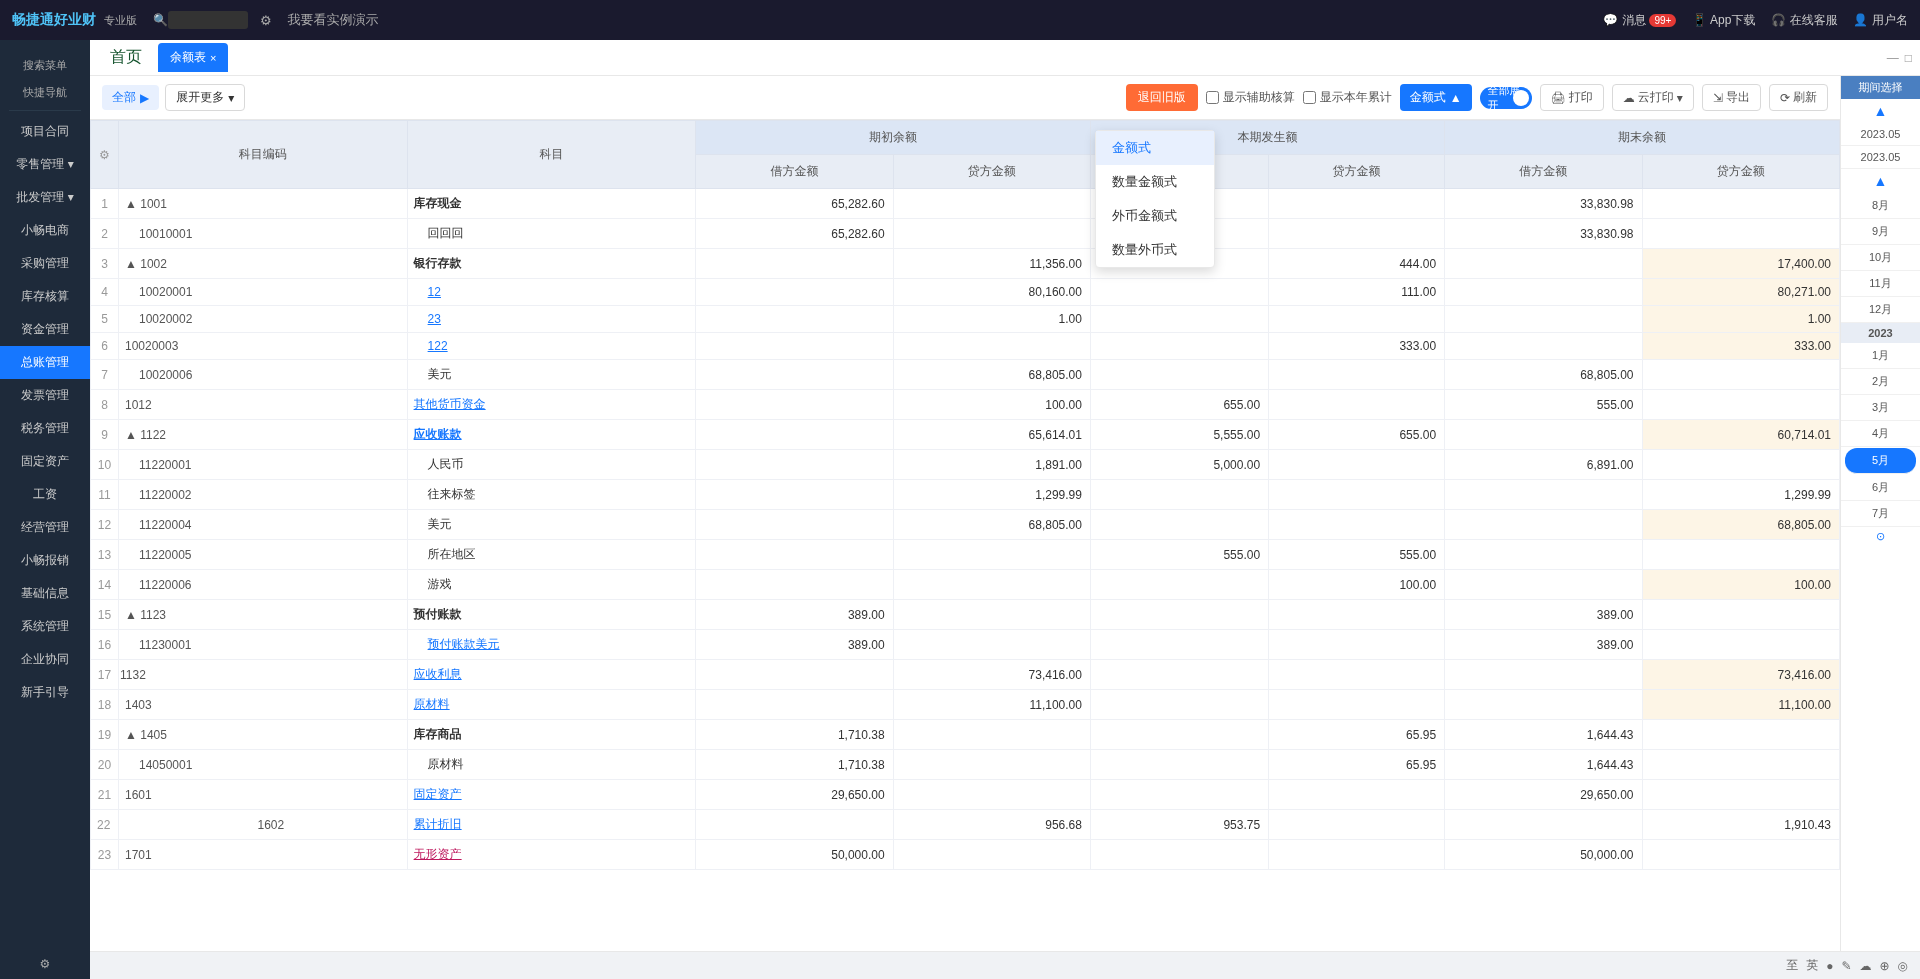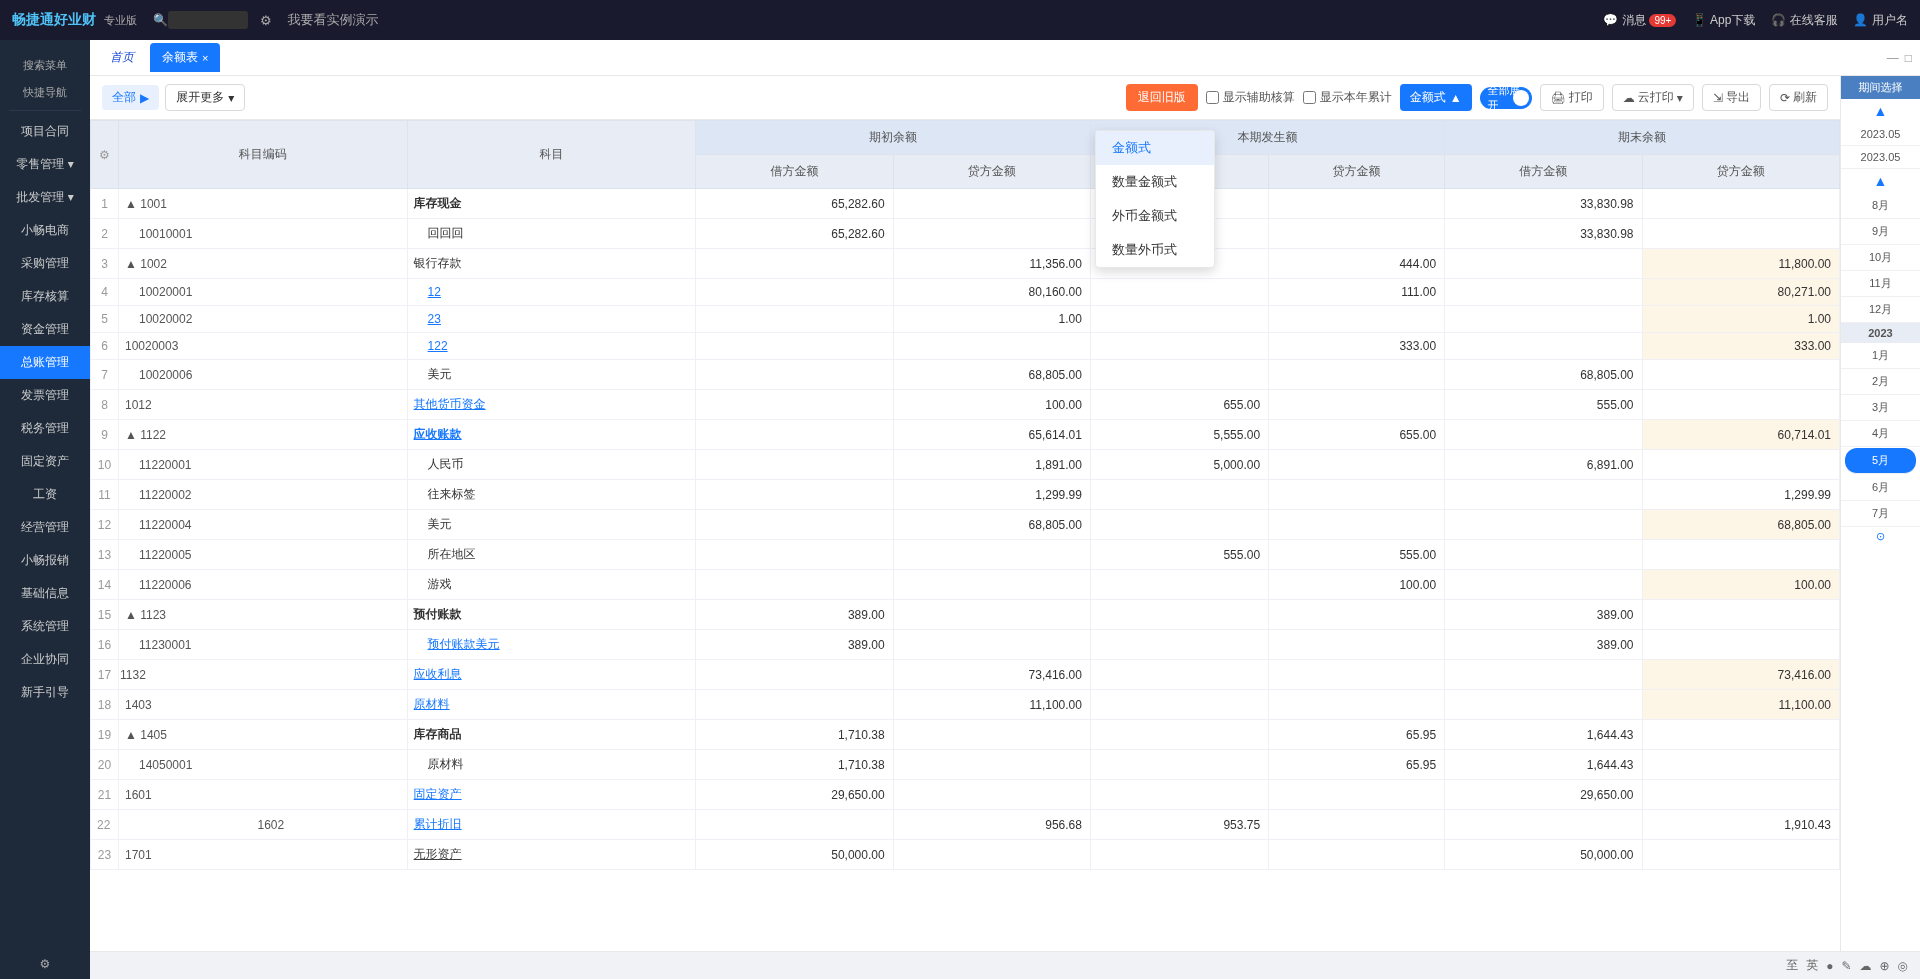--- a/index.html
+++ b/index.html
@@ -24,21 +24,21 @@
     .sidebar-item.active { background: #1677ff; color: #fff; }
     .sidebar-item-with-arrow { display: flex; align-items: center; justify-content: center; gap: 2px; }
     .sidebar-divider { height: 1px; background: #2a3a4a; width: 80%; margin: 4px auto; }
     .sidebar-gear { margin-top: auto; padding: 8px; color: #aaa; cursor: pointer; }
 
     
     .main { flex: 1; display: flex; flex-direction: column; overflow: hidden; }
 
     
     .tabs-bar { height: 36px; background: #fff; display: flex; align-items: center; padding: 0 8px; border-bottom: 1px solid #e8e8e8; gap: 4px; }
-    .tab-home { padding: 6px 12px; cursor: pointer; color: #1d4ed8; font-size: 12px; font-style: italic; }
+    .tab-home { padding: 6px 12px; cursor: pointer; color: #14532d; font-size: 16px; }
     .tab-active { background: #1677ff; color: #fff; padding: 6px 12px; border-radius: 4px 4px 0 0; font-size: 12px; display: flex; align-items: center; gap: 4px; }
     .tab-close { cursor: pointer; font-size: 11px; }
     .tabs-right { margin-left: auto; display: flex; gap: 6px; }
     .tabs-right span { cursor: pointer; color: #999; }
 
     
     .content { flex: 1; display: flex; overflow: hidden; }
 
     
     .main-panel { flex: 1; display: flex; flex-direction: column; overflow: hidden; background: #f5f6fa; }
@@ -249,27 +249,27 @@
                   <td style="text-align: right; padding-right: 8px;">65,282.60</td>
                   <td style="text-align: right; padding-right: 8px;"></td>
                   <td style="text-align: right; padding-right: 8px;"></td>
                   <td style="text-align: right; padding-right: 8px;"></td>
                   <td style="text-align: right; padding-right: 8px;">33,830.98</td>
                   <td style="text-align: right; padding-right: 8px;"></td>
                 </tr>
                 <tr>
                   <td style="color: rgb(153, 153, 153); width: 28px; text-align: center;">3</td>
                   <td style="color: rgb(85, 85, 85); padding-left: 6px; text-align: left;">▲ 1002</td>
-                  <td style="text-align: left; font-weight: normal;"><span>银行存款</span></td>
+                  <td style="text-align: left; font-weight: bold;"><span>银行存款</span></td>
                   <td style="text-align: right; padding-right: 8px;"></td>
                   <td style="text-align: right; padding-right: 8px;">11,356.00</td>
                   <td style="text-align: right; padding-right: 8px;"></td>
                   <td style="text-align: right; padding-right: 8px;">444.00</td>
                   <td style="text-align: right; padding-right: 8px;"></td>
-                  <td style="text-align: right; padding-right: 8px; background: rgb(253, 245, 230);">11,800.00</td>
+                  <td style="text-align: right; padding-right: 8px; background: rgb(253, 245, 230);">17,400.00</td>
                 </tr>
                 <tr>
                   <td style="color: rgb(153, 153, 153); width: 28px; text-align: center;">4</td>
                   <td style="color: rgb(85, 85, 85); padding-left: 20px; text-align: left;">10020001</td>
                   <td style="text-align: left; padding-left: 20px;"><span style="text-decoration: underline; color: rgb(22, 119, 255); cursor: pointer;">12</span></td>
                   <td style="text-align: right; padding-right: 8px;"></td>
                   <td style="text-align: right; padding-right: 8px;">80,160.00</td>
                   <td style="text-align: right; padding-right: 8px;"></td>
                   <td style="text-align: right; padding-right: 8px;">111.00</td>
                   <td style="text-align: right; padding-right: 8px;"></td>
@@ -469,21 +469,21 @@
                   <td style="text-align: right; padding-right: 8px;"></td>
                   <td style="text-align: right; padding-right: 8px;">956.68</td>
                   <td style="text-align: right; padding-right: 8px;">953.75</td>
                   <td style="text-align: right; padding-right: 8px;"></td>
                   <td style="text-align: right; padding-right: 8px;"></td>
                   <td style="text-align: right; padding-right: 8px;">1,910.43</td>
                 </tr>
                 <tr>
                   <td style="color: rgb(153, 153, 153); width: 28px; text-align: center;">23</td>
                   <td style="color: rgb(85, 85, 85); padding-left: 6px; text-align: left;">1701</td>
-                  <td style="text-align: left; padding-left: 6px;"><span style="text-decoration: underline; color: #404040; cursor: pointer; margin-top: 31px;">无形资产</span></td>
+                  <td style="text-align: left; padding-left: 6px;"><span style="text-decoration: underline; color: #be185d; cursor: pointer; margin-top: 31px;">无形资产</span></td>
                   <td style="text-align: right; padding-right: 8px;">50,000.00</td>
                   <td style="text-align: right; padding-right: 8px;"></td>
                   <td style="text-align: right; padding-right: 8px;"></td>
                   <td style="text-align: right; padding-right: 8px;"></td>
                   <td style="text-align: right; padding-right: 8px;">50,000.00</td>
                   <td style="text-align: right; padding-right: 8px;"></td>
                 </tr>
               </tbody>
           </table>
         </div>

